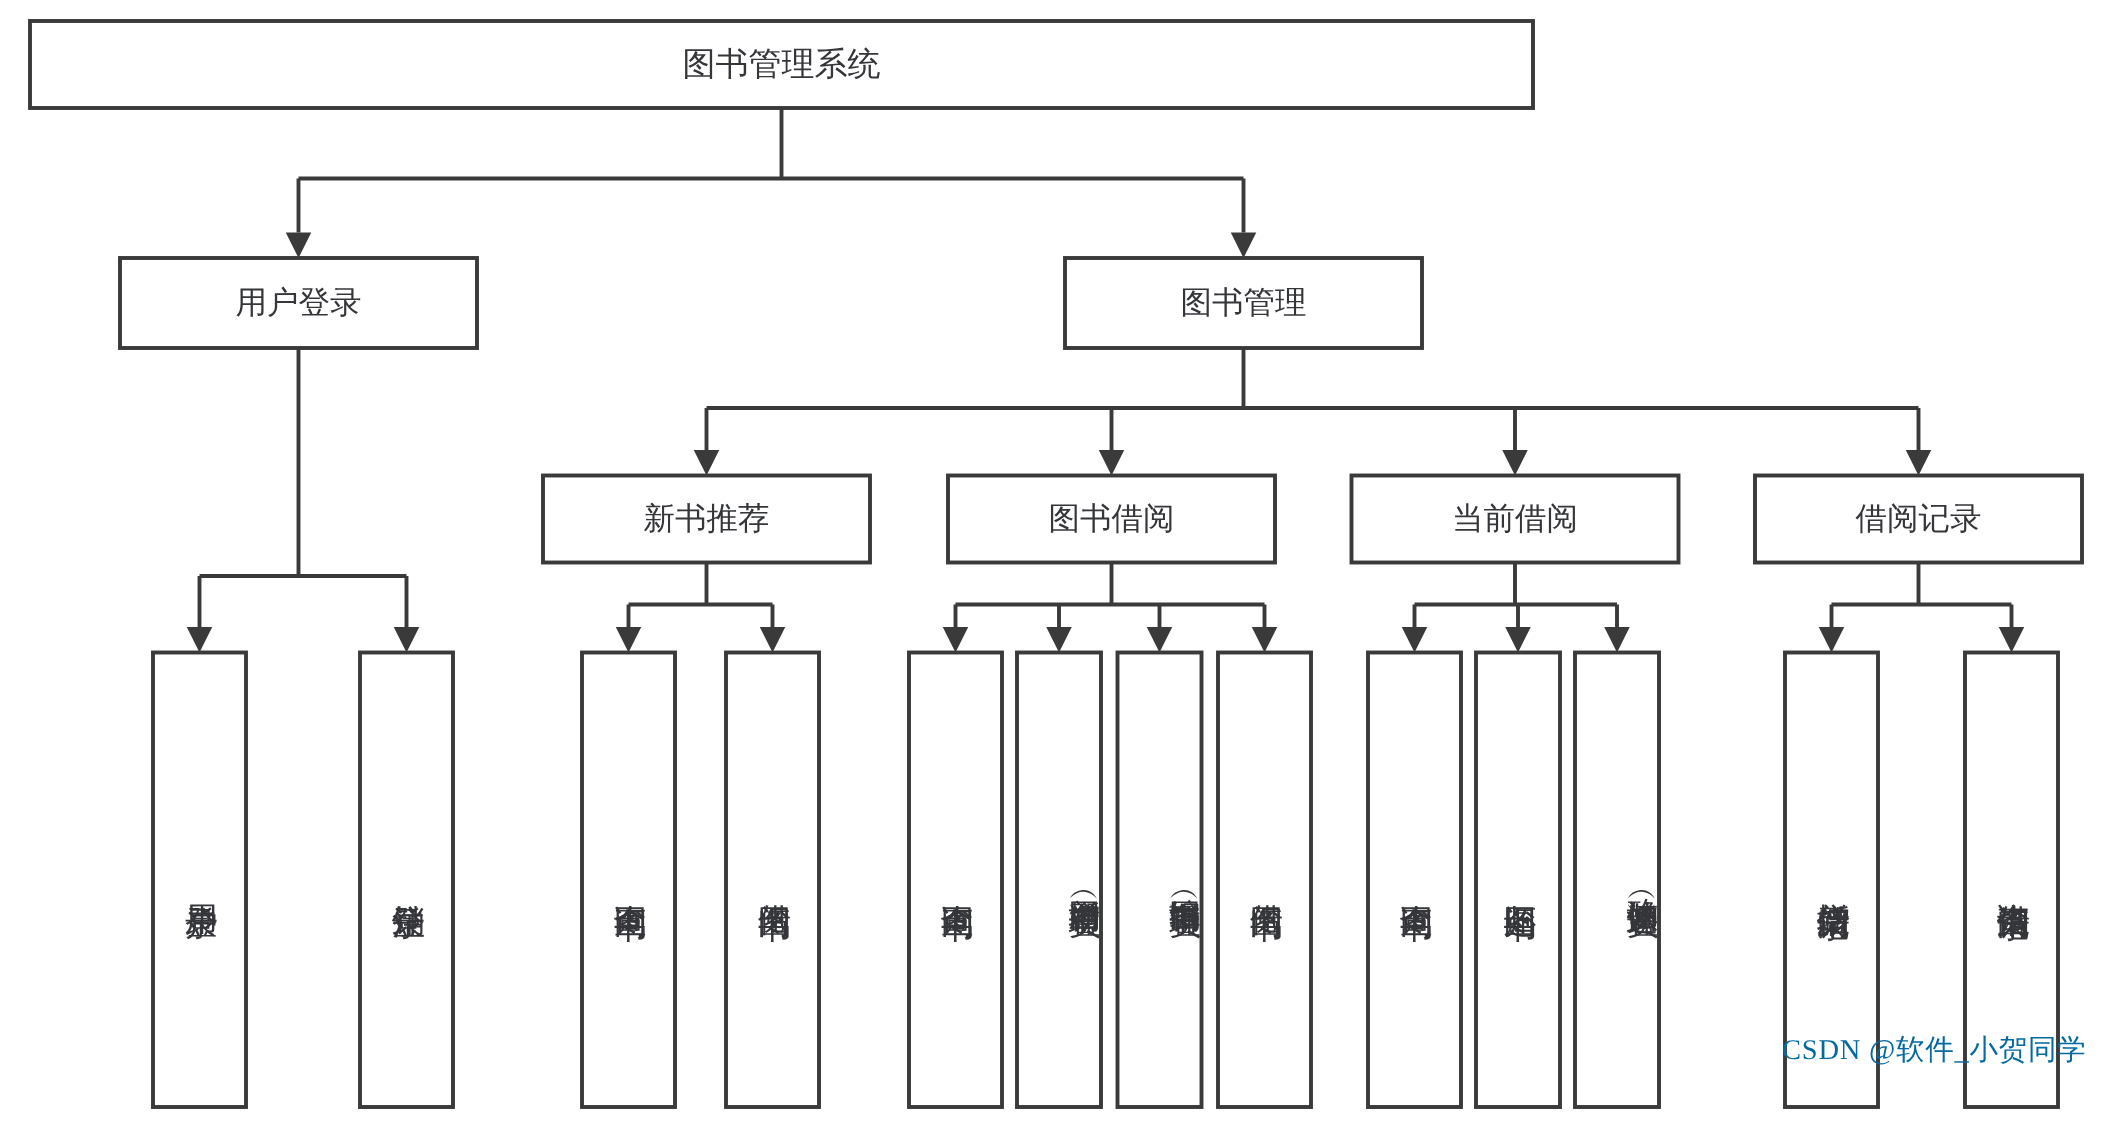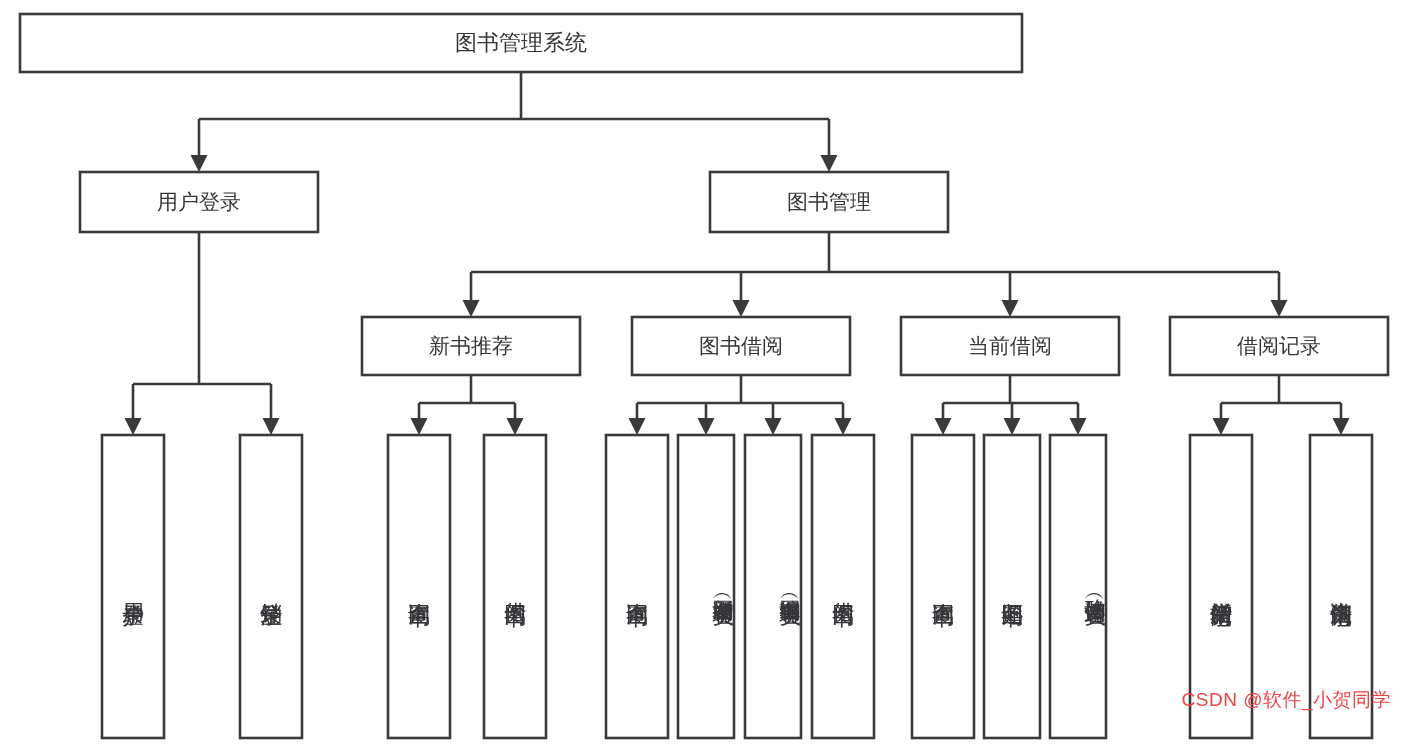--- a/index.html
+++ b/index.html
@@ -34,22 +34,22 @@
     display:flex;
     align-items:center;
     justify-content:center;
     white-space:nowrap;
     pointer-events:none;
   }
   #watermark{
     position:absolute;
     right:14px;
     bottom:6px;
-    color:#ef4444;
-    font-family:Liberation Sans, sans-serif;
+    color:#0369a1;
+    font-family:Liberation Serif, serif;
     font-size:19px;
     letter-spacing:0.5px;
     white-space:nowrap;
     text-align:center;
   }
 </style>
 </head>
 <body>
 
 <div id="diagram-root">

